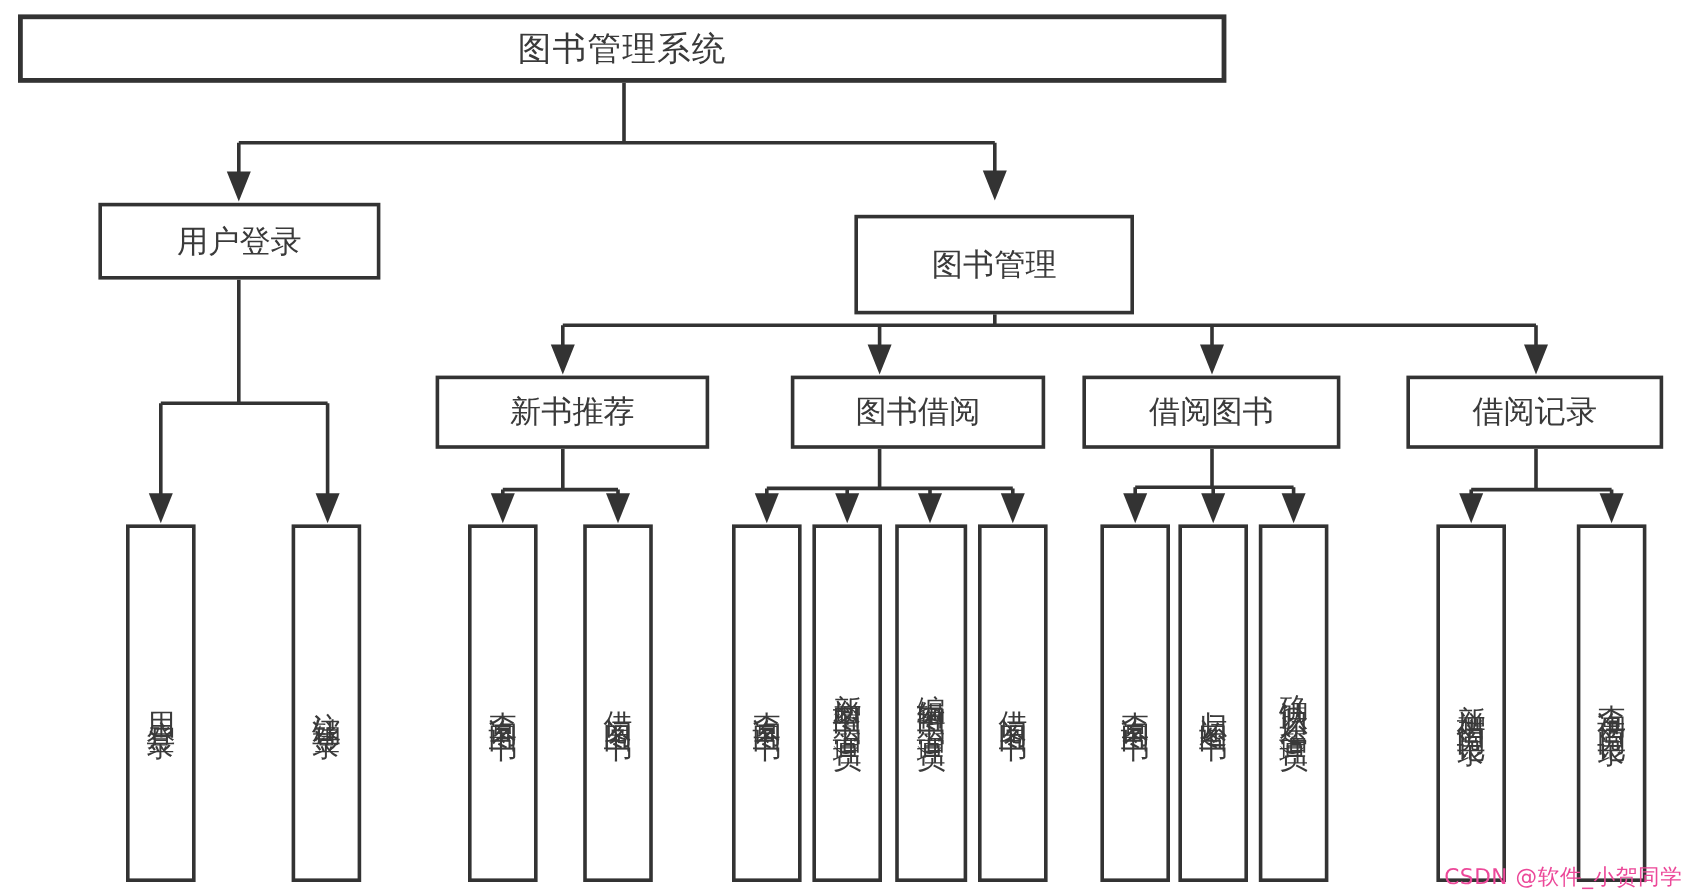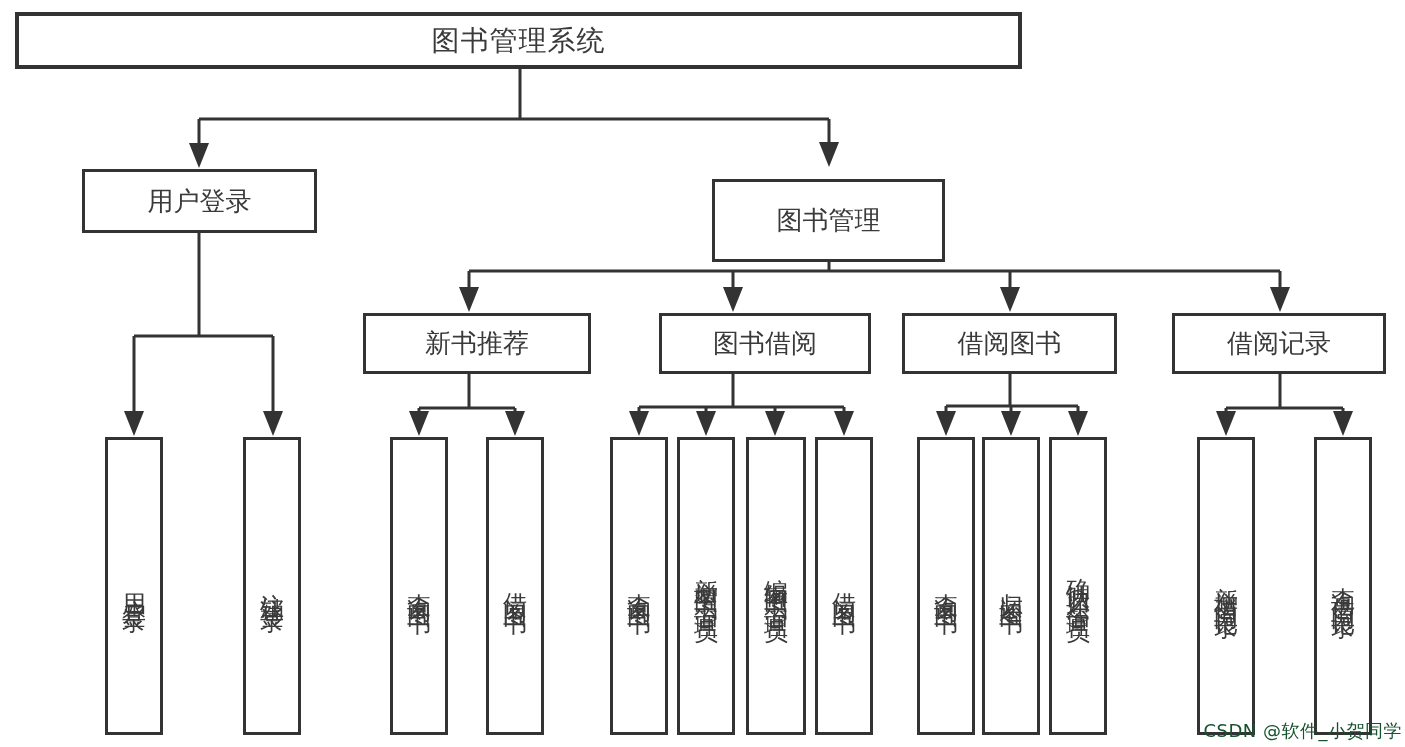--- a/index.html
+++ b/index.html
@@ -55,21 +55,21 @@
     text-orientation: mixed;
     font-size: 24px;
     letter-spacing: 6px;
     line-height: 1;
   }
   .watermark {
     position: absolute;
     right: 3px;
     bottom: 4px;
     font-size: 18px;
-    color: #14532d;
+    color: #ec4899;
     letter-spacing: 0.5px;
     white-space: nowrap;
   }
 </style>
 </head>
 <body>
 
 <div class="canvas">
 
   <svg class="connectors" viewBox="0 0 1405 747" aria-hidden="true">

